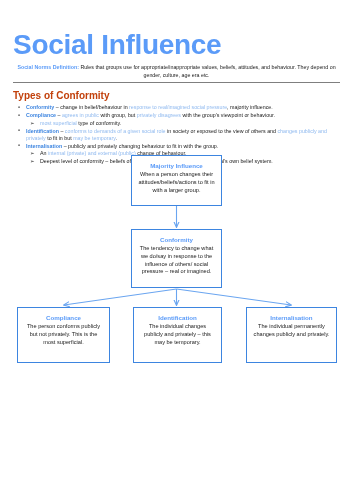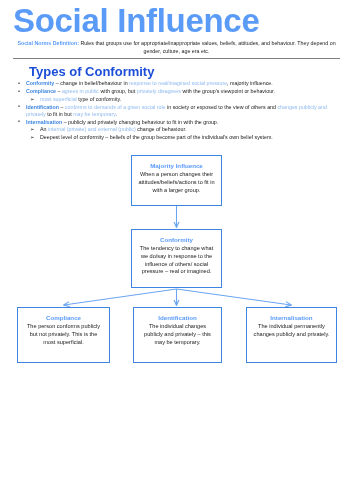--- a/index.html
+++ b/index.html
@@ -19,26 +19,26 @@
   .page {
     position: relative;
     width: 353px;
     height: 500px;
     box-sizing: border-box;
     padding: 0 9px;
   }
 
   
   .doc-title {
-    font-size: 33px;
+    font-size: 28px;
     line-height: 34px;
     font-weight: bold;
     color: #5b9bf8;
     letter-spacing: -0.3px;
-    margin: 4px 0 2px 4px;
+    margin: 28px 0 2px 4px;
   }
 
   
   .definition {
     font-size: 5.3px;
     line-height: 7.6px;
     text-align: center;
     margin: 2px 6px 0 6px;
     color: #1a1a1a;
   }
@@ -48,25 +48,25 @@
   }
 
   .rule {
     border: 0;
     border-top: 1px solid #7f7f7f;
     margin: 3px 4px 0 4px;
   }
 
   
   .section-heading {
-    font-size: 13px;
+    font-size: 10px;
     line-height: 15px;
     font-weight: bold;
-    color: #1d4ed8;
-    margin: 5px 0 1px 20px;
+    color: #c2410c;
+    margin: 5px 0 1px 4px;
   }
 
   
   ul.bullets {
     list-style: none;
     margin: 0;
     padding: 0 4px 0 4px;
   }
   ul.bullets > li {
     position: relative;

